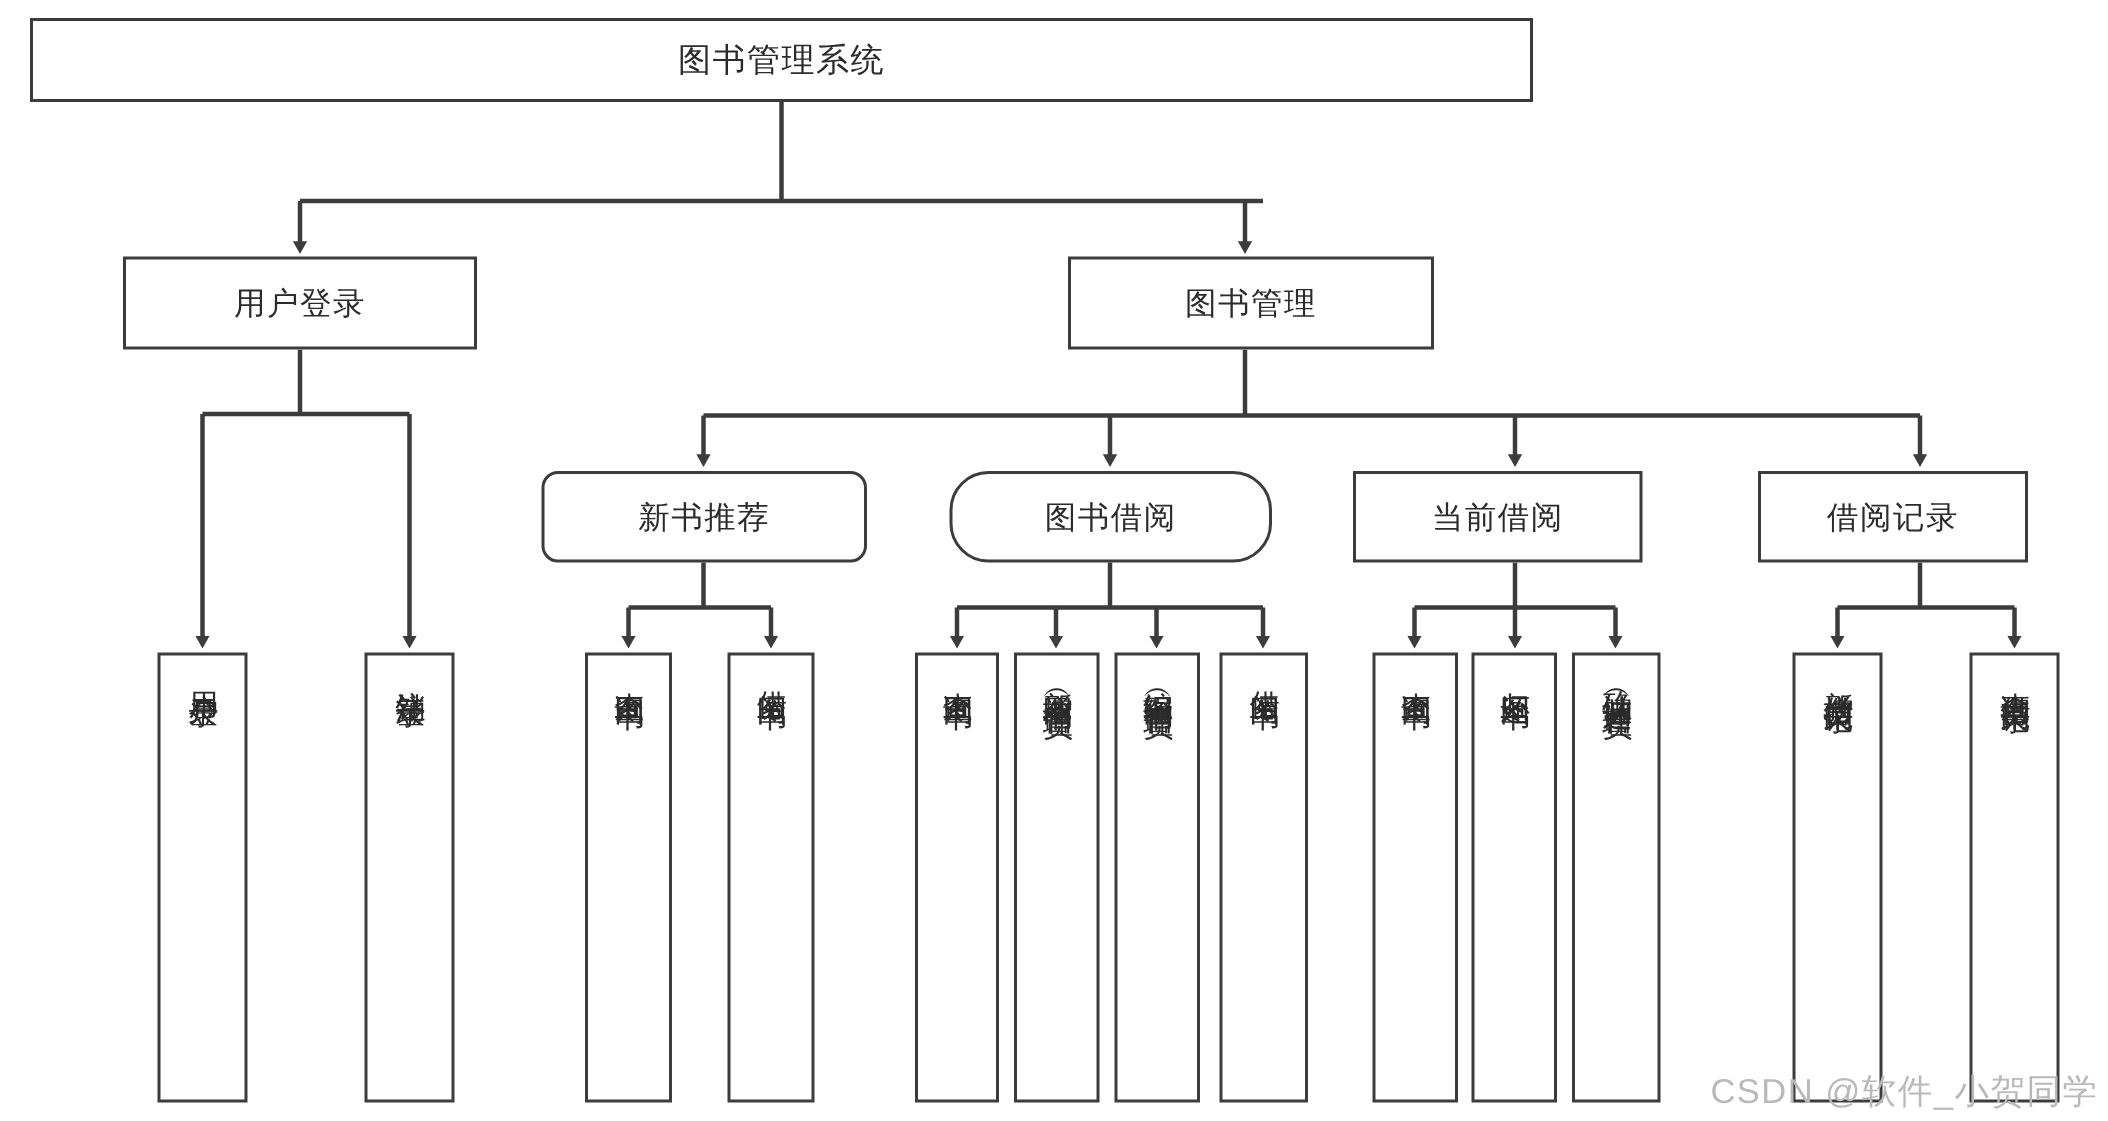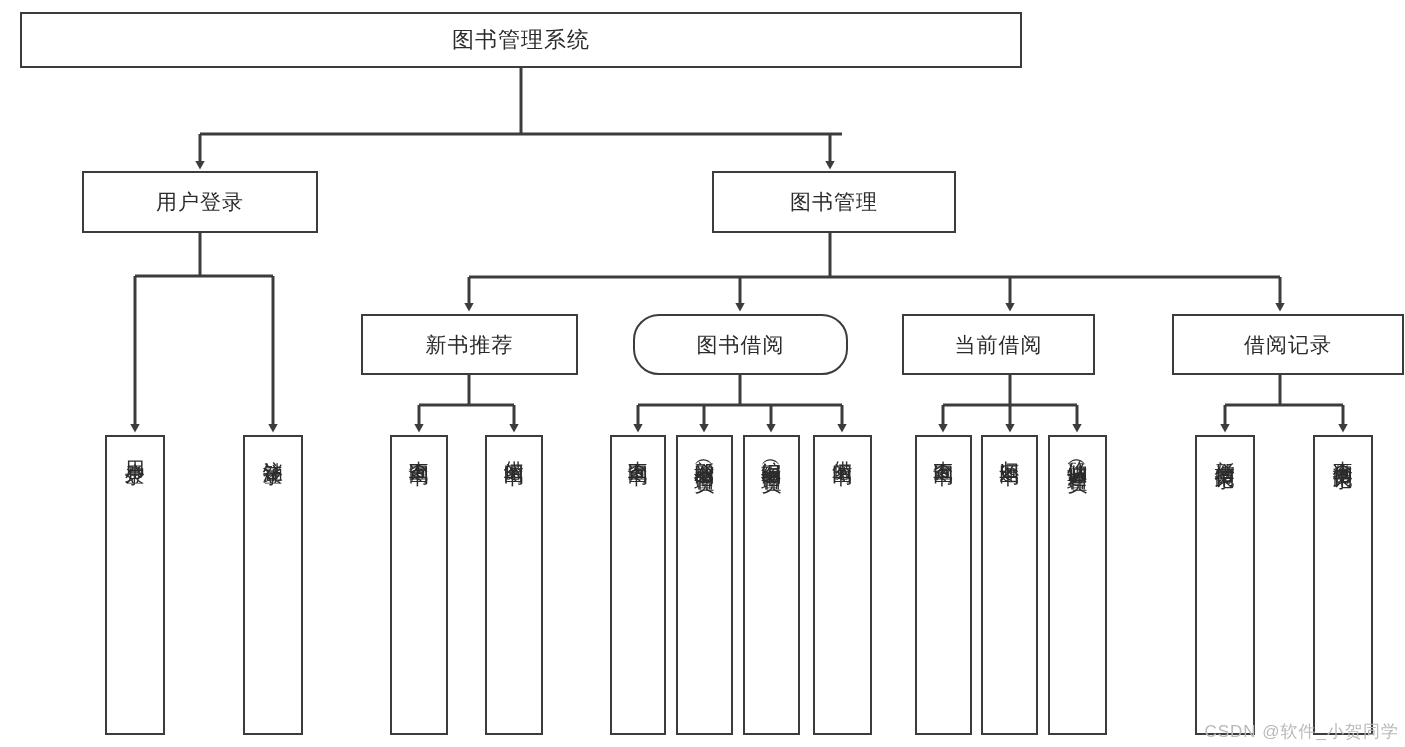--- a/index.html
+++ b/index.html
@@ -10,21 +10,21 @@
   .node{position:absolute;box-sizing:border-box;background:#ffffff;border:2.5px solid #3c3c3c;
         display:flex;align-items:center;justify-content:center;color:#2b2b2b;}
   .node.h{font-size:21px;letter-spacing:1px;}
   .node.v{writing-mode:vertical-rl;text-orientation:upright;font-size:20px;line-height:1.22;
           letter-spacing:2px;padding:8px 0;justify-content:flex-start;align-items:center;}
 
   #title-node{left:20px;top:12px;width:1002px;height:56px;font-size:22px;}
   .lvl1{height:62px;}
   .lvl2{height:61px;}
 
-  .watermark{position:absolute;right:6px;bottom:4px;font-size:17px;color:#b9b9b9;
+  .watermark{position:absolute;right:6px;bottom:4px;font-size:23px;color:#b9b9b9;
              letter-spacing:1px;white-space:nowrap;}
 </style>
 </head>
 <body>
 
 <div id="stage">
 
   <svg class="wires" viewBox="0 0 1405 747">
     <defs>
       <marker id="arrow" markerWidth="11" markerHeight="11" refX="4.2" refY="5.2" orient="auto" markerUnits="userSpaceOnUse">
@@ -73,24 +73,24 @@
       <path d="M1225,405 L1225,428" marker-end="url(#arrow)"></path>
       <path d="M1343,405 L1343,428" marker-end="url(#arrow)"></path>
     </g>
   </svg>
 
   <div class="node h" id="title-node">图书管理系统</div>
 
   <div class="node h lvl1" style="left:82px;top:171px;width:236px;">用户登录</div>
   <div class="node h lvl1" style="left:712px;top:171px;width:244px;">图书管理</div>
 
-  <div class="node h lvl2" style="left:361px;top:314px;width:217px;">新书推荐</div>
+  <div class="node h lvl2" style="left:361px;top:314px;width:217px;border-radius:11px;">新书推荐</div>
   <div class="node h lvl2" style="left:633px;top:314px;width:215px;border-radius:26px;">图书借阅</div>
   <div class="node h lvl2" style="left:902px;top:314px;width:193px;">当前借阅</div>
-  <div class="node h lvl2" style="left:1172px;top:314px;width:232px;">借阅记录</div>
+  <div class="node h lvl2" style="left:1172px;top:314px;width:180px;">借阅记录</div>
 
   <div class="node v" style="left:105px;top:435px;width:60px;height:300px;">用户登录</div>
   <div class="node v" style="left:243px;top:435px;width:60px;height:300px;">注销登录</div>
 
   <div class="node v" style="left:390px;top:435px;width:58px;height:300px;">查询图书</div>
   <div class="node v" style="left:485px;top:435px;width:58px;height:300px;">借阅图书</div>
 
   <div class="node v" style="left:610px;top:435px;width:56px;height:300px;">查询图书</div>
   <div class="node v" style="left:676px;top:435px;width:57px;height:300px;">新增图书（管理员）</div>
   <div class="node v" style="left:743px;top:435px;width:57px;height:300px;">编辑图书（管理员）</div>

